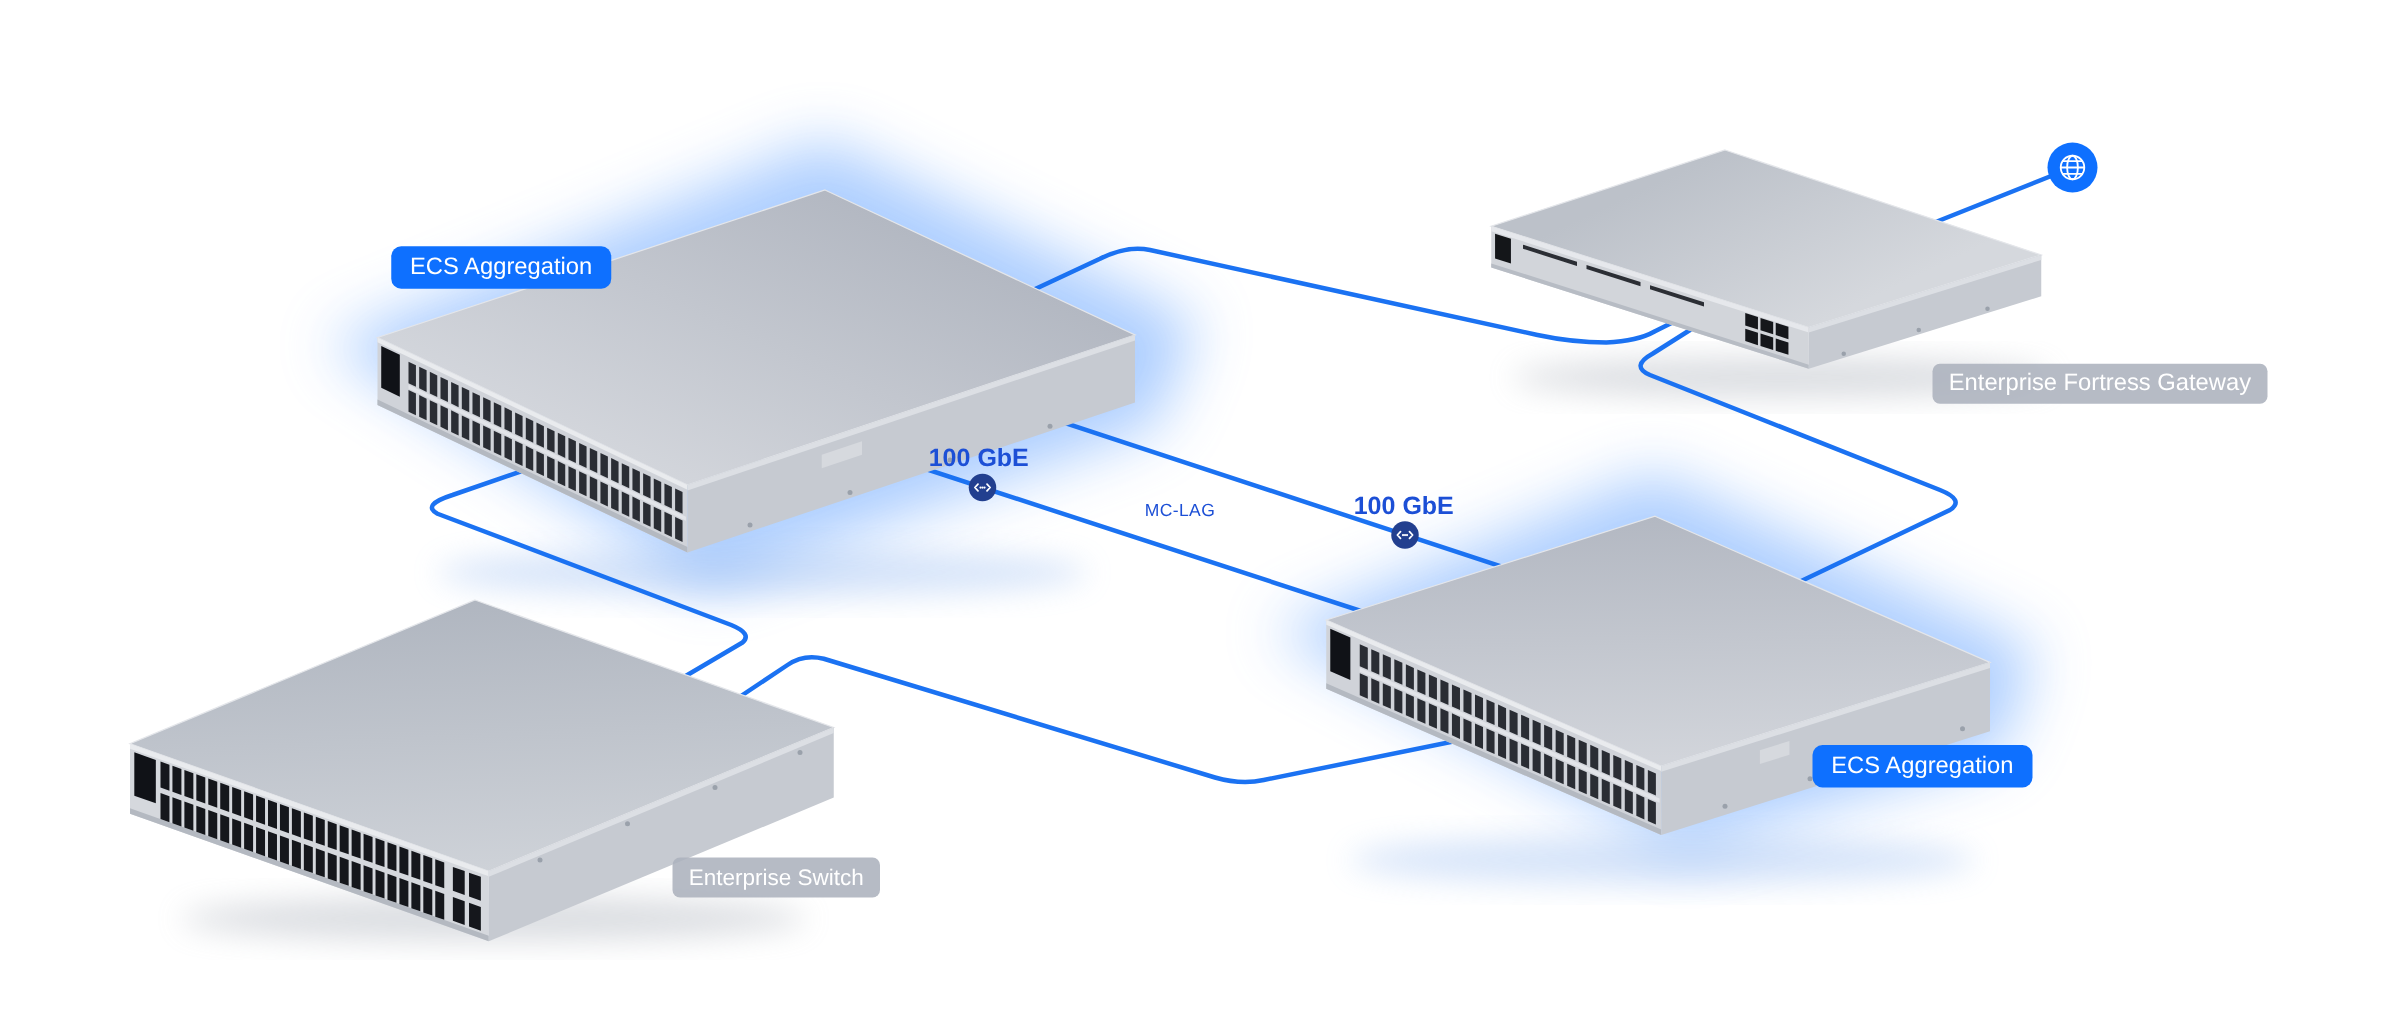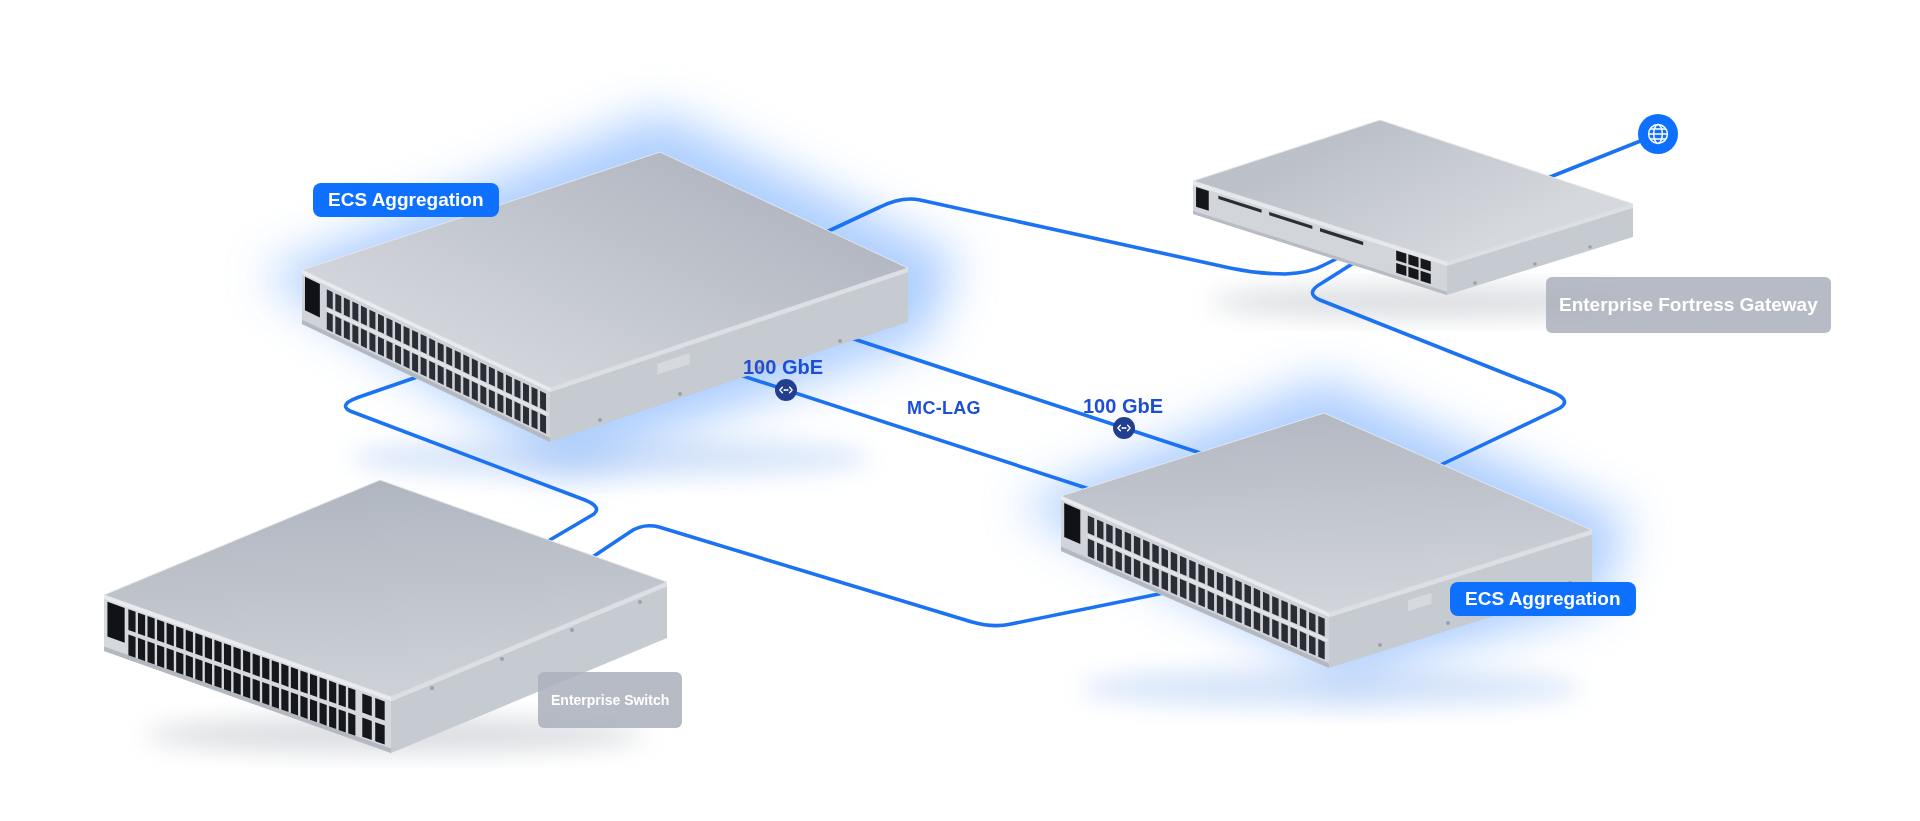--- a/index.html
+++ b/index.html
@@ -3,29 +3,29 @@
 <meta charset="utf-8">
 <style>
   html,body{margin:0;padding:0;background:#fff;}
   .stage{
     position:relative;width:1920px;height:821px;overflow:hidden;
     background:#ffffff;font-family:"Liberation Sans",sans-serif;
   }
   .scene{position:absolute;left:0;top:0;}
   .chip{
     position:absolute;white-space:nowrap;color:#fff;
-    font-weight:700;font-size:19px;line-height:24px;
+    font-weight:400;font-size:19px;line-height:24px;margin-top:14px;
   }
   .chip-blue{background:var(--chip-blue,#0E70FF);border-radius:8px;padding:5px 15px;}
-  .chip-gray{background:var(--chip-gray,rgba(174,180,190,.88));border-radius:6px;padding:16px 13px;}
+  .chip-gray{background:var(--chip-gray,rgba(174,180,190,.88));border-radius:6px;padding:4px 13px;}
   .net-label{
     position:absolute;transform:translate(-50%,-50%);white-space:nowrap;
     color:var(--label-blue,#1C4FD6);font-weight:600;font-size:20px;
   }
-  .net-label.mclag{font-weight:700;font-size:18px;letter-spacing:.3px;}
+  .net-label.mclag{font-weight:400;font-size:14px;letter-spacing:.3px;}
   .link-node{position:absolute;width:24px;height:24px;transform:translate(-50%,-50%);}
   .globe-node{position:absolute;width:41px;height:41px;transform:translate(-50%,-50%);}
 </style>
 </head>
 <body>
 
 <div class="stage" style="background: rgb(255, 255, 255);">
 
   <svg class="scene" width="1920" height="821" viewBox="0 0 1920 821">
     <defs>
@@ -323,21 +323,21 @@
       </g>
       <circle cx="1380" cy="645" r="2" fill="#9aa1ab"></circle>
         <circle cx="1448" cy="623" r="2" fill="#9aa1ab"></circle>
       <circle cx="1515" cy="601" r="2" fill="#9aa1ab"></circle>
         <circle cx="1570" cy="583" r="2" fill="#9aa1ab"></circle>
     </g>
   </svg>
 
   <div class="chip chip-blue" style="left:313px;top:183px">ECS Aggregation</div>
   <div class="chip chip-gray" style="left:1546px;top:277px">Enterprise Fortress Gateway</div>
-  <div class="chip chip-gray" style="left:538px;top:672px;font-size:14px">Enterprise Switch</div>
+  <div class="chip chip-gray" style="left:538px;top:672px;font-size:18px">Enterprise Switch</div>
   <div class="chip chip-blue" style="left:1450px;top:582px">ECS Aggregation</div>
 
   <div class="net-label" style="left:783px;top:367px">100 GbE</div>
   <div class="net-label mclag" style="left:944px;top:408px">MC-LAG</div>
   <div class="net-label" style="left:1123px;top:406px">100 GbE</div>
 
   <div class="link-node" style="left:786px;top:390px">
     <svg width="24" height="24" viewBox="0 0 24 24">
       <circle class="navy-fill" cx="12" cy="12" r="11" fill="#223F8F"></circle>
       <path d="M8.4 9.3 L5.9 12 L8.4 14.7 M15.6 9.3 L18.1 12 L15.6 14.7" fill="none" stroke="#fff" stroke-width="1.4" stroke-linecap="round" stroke-linejoin="round"></path>

